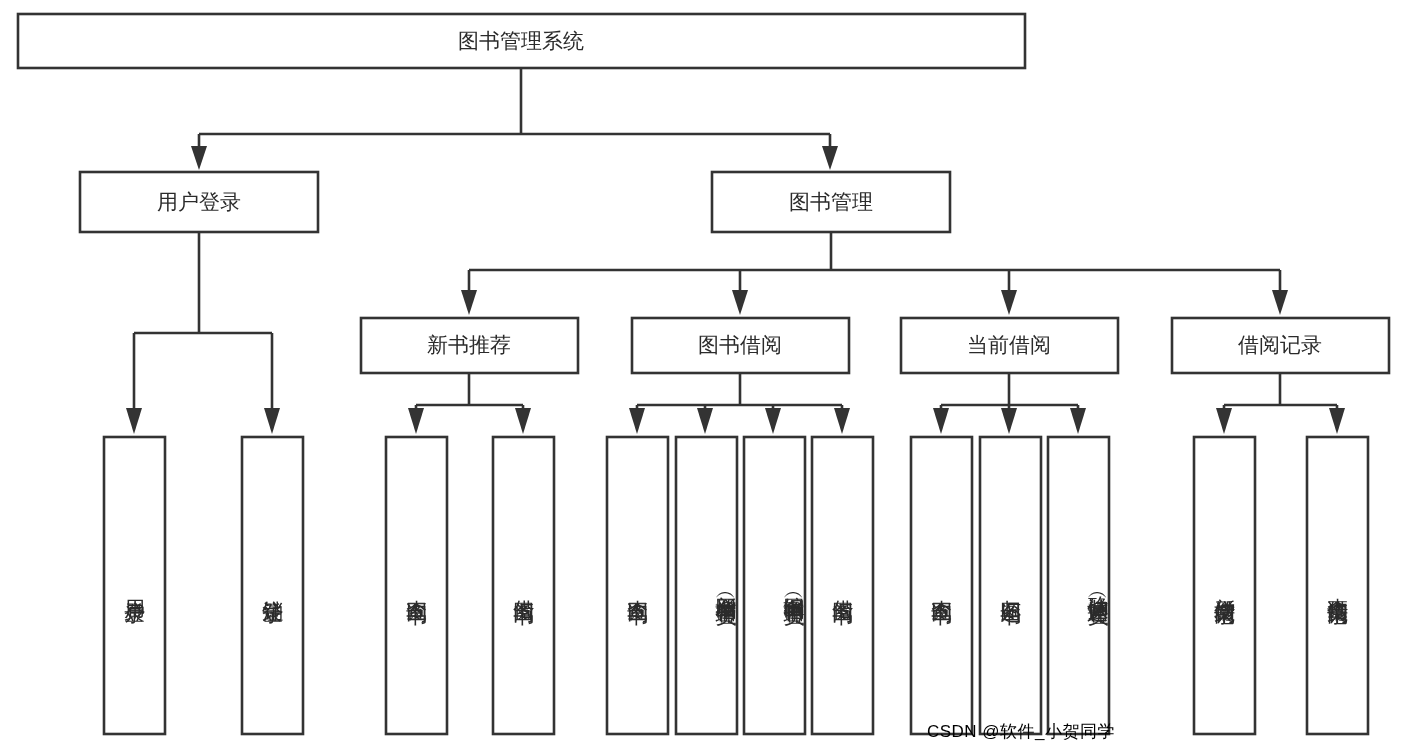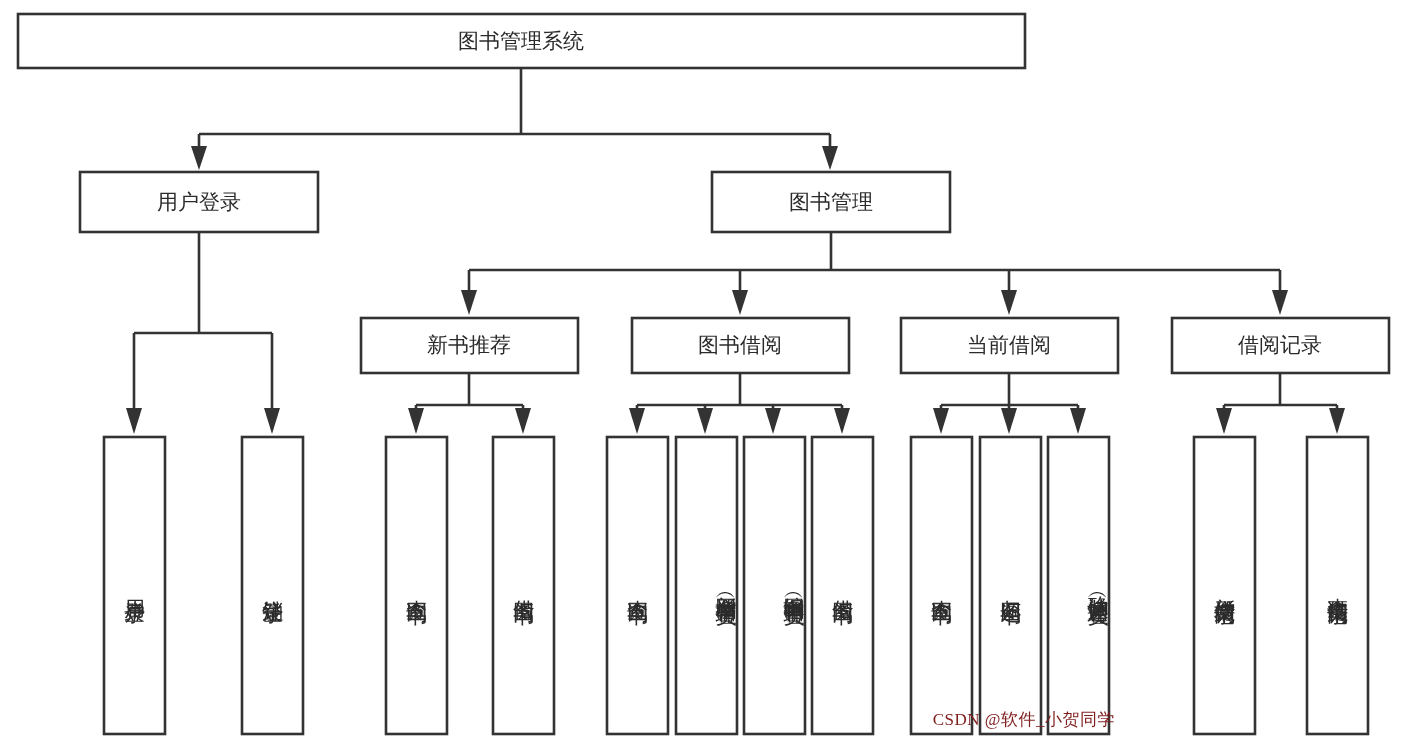--- a/index.html
+++ b/index.html
@@ -63,24 +63,24 @@
     display: flex;
     align-items: center;
     justify-content: center;
     text-align: center;
     white-space: nowrap;
     pointer-events: none;
   }
   #watermark {
     position: absolute;
     right: 8px;
-    bottom: 16px;
-    font-family: Liberation Serif, serif;
+    bottom: 4px;
+    font-family: Liberation Sans, sans-serif;
     font-size: 17px;
-    color: #7f1d1d;
+    color: #000000;
     letter-spacing: 0.5px;
     white-space: nowrap;
   }
 </style>
 </head>
 <body>
 
 <div id="diagram-root">
 
   <svg id="flowchart" viewBox="0 0 1405 747">

